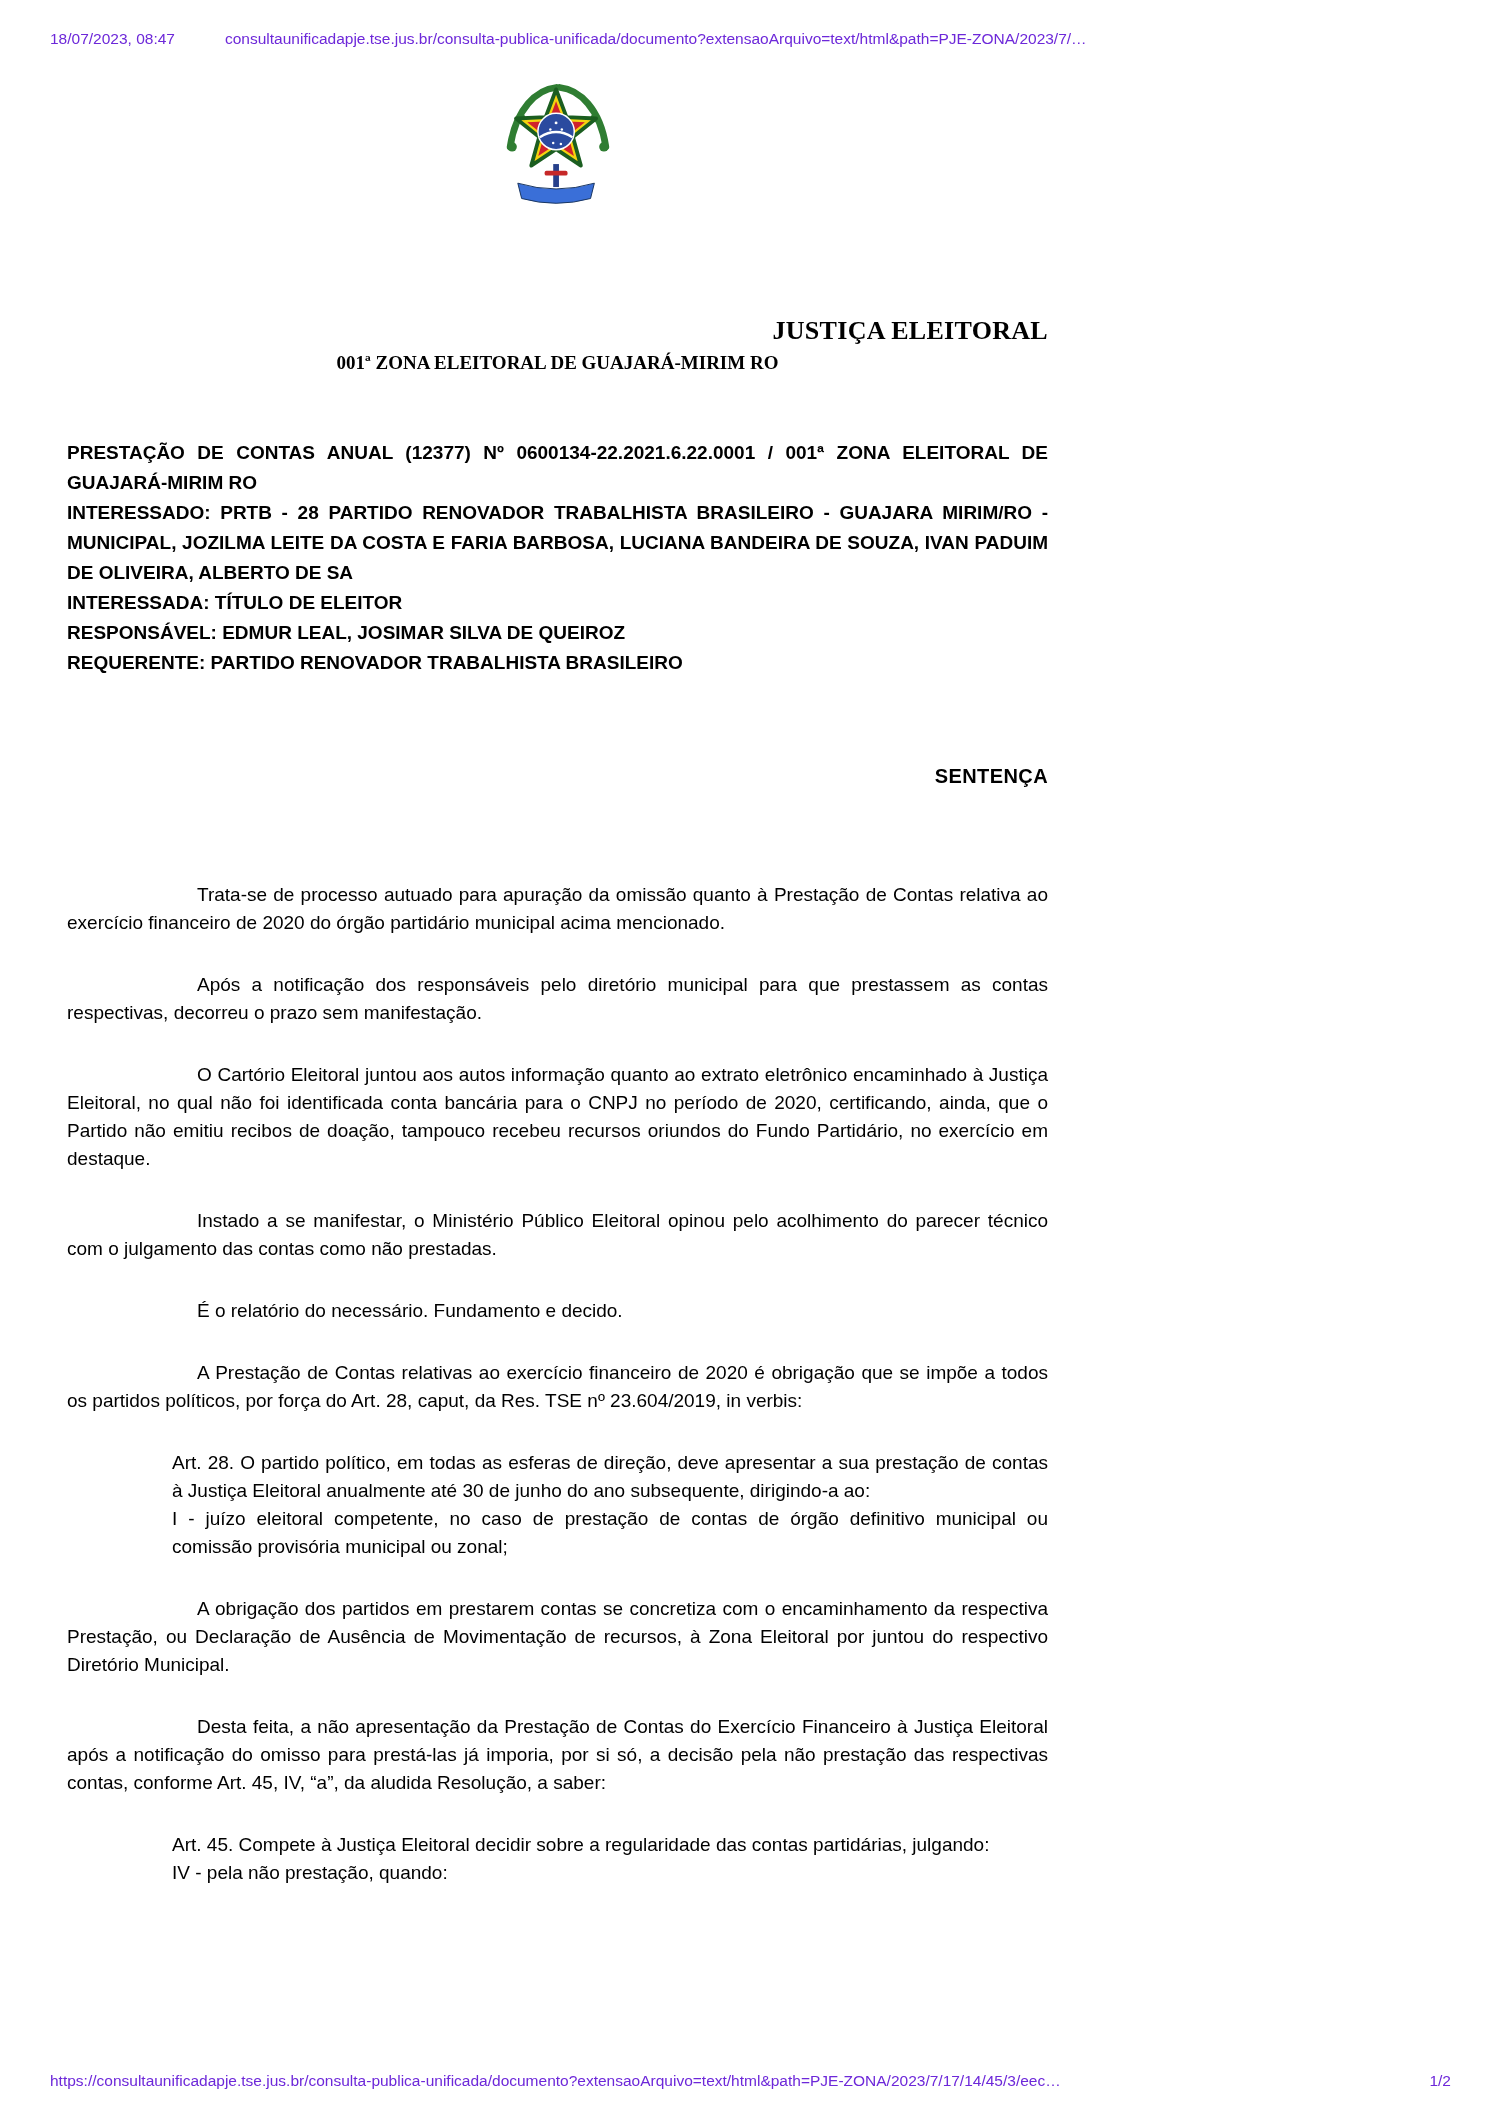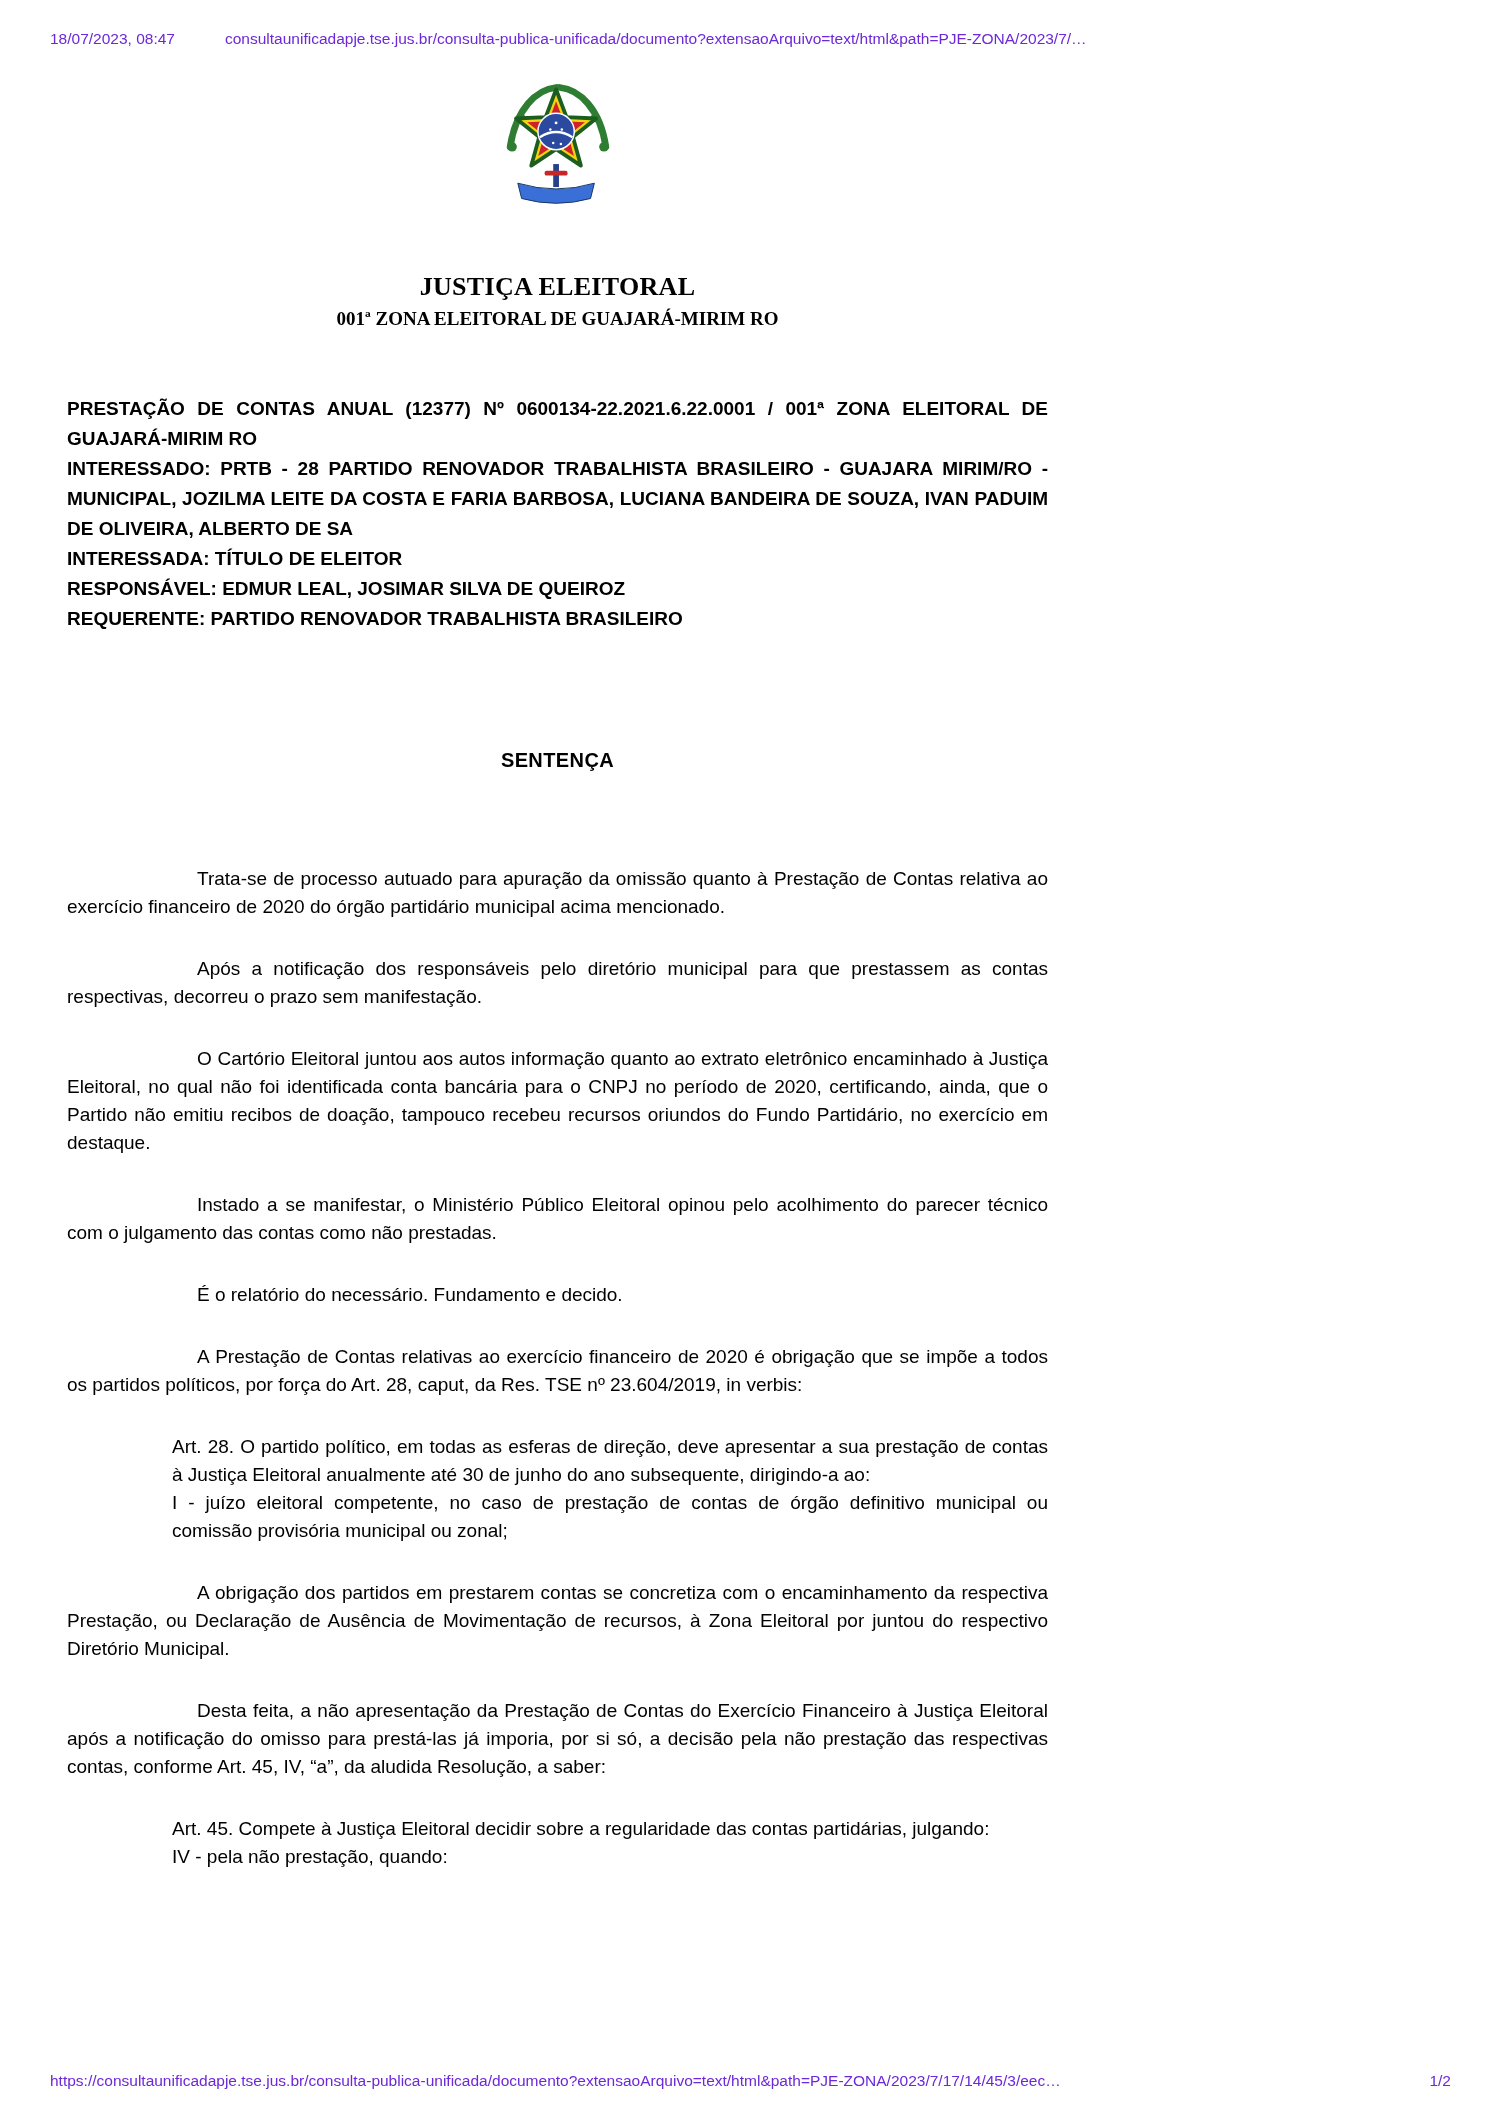--- a/index.html
+++ b/index.html
@@ -37,43 +37,44 @@
     margin: 76px auto 0 auto;
     width: 118px;
     height: 134px;
   }
   .title-block {
     text-align: center;
     font-family: "Liberation Serif", serif;
     font-weight: bold;
   }
   .doc-title {
-    margin-top: 60px;
+    margin-top: 104px;
     font-size: 26px;
     line-height: 34px;
     letter-spacing: 0.3px;
+    text-align: right;
   }
   .doc-subtitle {
     font-size: 19px;
     line-height: 26px;
     margin-top: 2px;
   }
   .case-info {
     margin-top: 62px;
     font-weight: bold;
     font-size: 19px;
     line-height: 30px;
     text-align: justify;
   }
   .section-title {
-    text-align: center;
+    text-align: right;
     font-weight: bold;
     font-size: 20px;
     line-height: 28px;
-    margin-top: 112px;
+    margin-top: 84px;
     letter-spacing: 0.4px;
   }
   .body-text {
     margin-top: 91px;
     font-size: 19px;
     line-height: 28px;
   }
   .body-text p {
     text-align: justify;
     margin-bottom: 34px;

